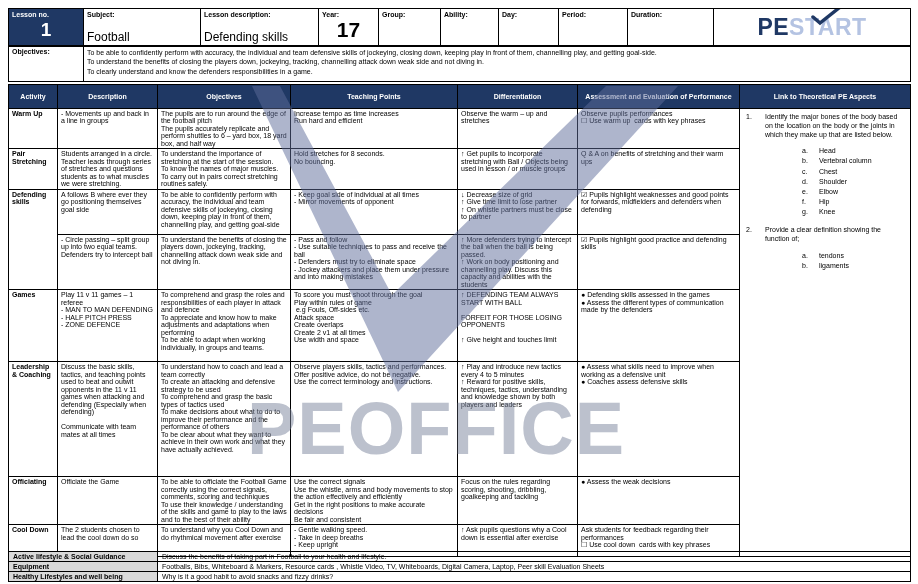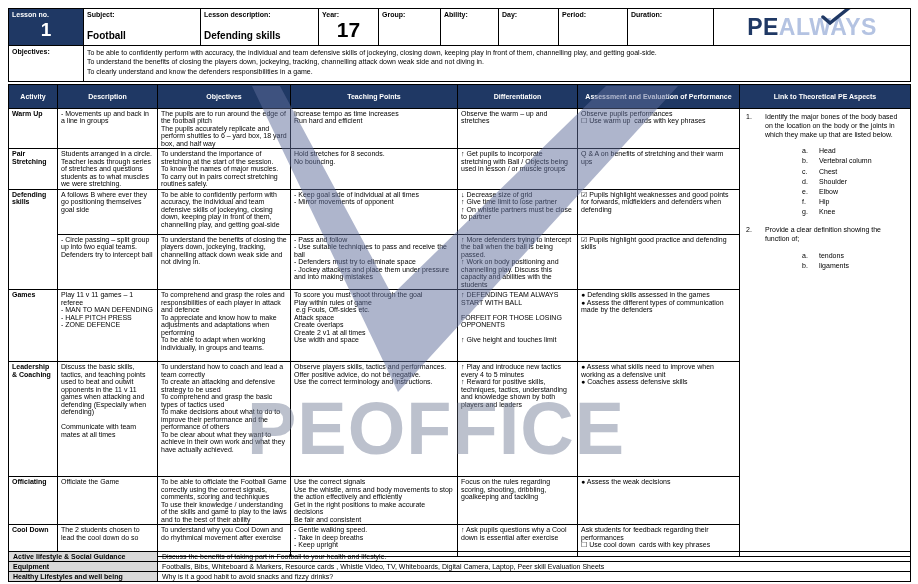--- a/index.html
+++ b/index.html
@@ -9,21 +9,21 @@
     font-family:"Liberation Sans", sans-serif; color:#000; overflow:hidden;
   }
   table { border-collapse:collapse; table-layout:fixed; }
   td, th { border:1px solid #000; vertical-align:top; overflow:hidden; }
 
   
   #hdr { position:absolute; left:8px; top:8px; }
   #hdr td { height:37px; padding:2px 3px; font-size:7px; font-weight:bold; }
   .lesson-no-cell { background:#1f3864; color:#fff; text-align:left; }
   .lesson-no-val { font-size:19px; text-align:center; margin-top:1px; font-weight:bold; }
-  .hdr-val { font-size:10px; font-weight:bold; margin-top:12px; }
+  .hdr-val { font-size:12px; font-weight:normal; margin-top:12px; }
   .year-val { font-size:21px; text-align:center; font-weight:bold; margin-top:0px; }
   .logo-cell { vertical-align:middle; text-align:center; }
   .logo { position:relative; display:inline-block; font-size:23px; font-weight:bold; letter-spacing:0.5px; }
   .logo .pe { color:#1f3864; }
   .logo .office { color:#b4c3e2; }
   .logo svg { position:absolute; right:26px; top:-8px; }
 
   
   #obj { position:absolute; left:8px; top:45px; }
   #obj td { height:36px; padding:2px 3px; font-size:7px; }
@@ -106,21 +106,21 @@
         <div>Day:</div>
       </td>
       <td>
         <div>Period:</div>
       </td>
       <td>
         <div>Duration:</div>
       </td>
       <td class="logo-cell">
         <span class="logo">
-          <span class="pe">PE</span><span class="office">ALWAYS</span>
+          <span class="pe">PE</span><span class="office">START</span>
           <svg width="30" height="20" viewBox="0 0 30 20">
             <polyline points="2,11 9,17 28,2" fill="none" stroke="#1f3864" stroke-width="3.5" stroke-linecap="round"></polyline>
           </svg>
         </span>
       </td>
     </tr>
   </tbody>
     </table>
 
   <table id="obj">

